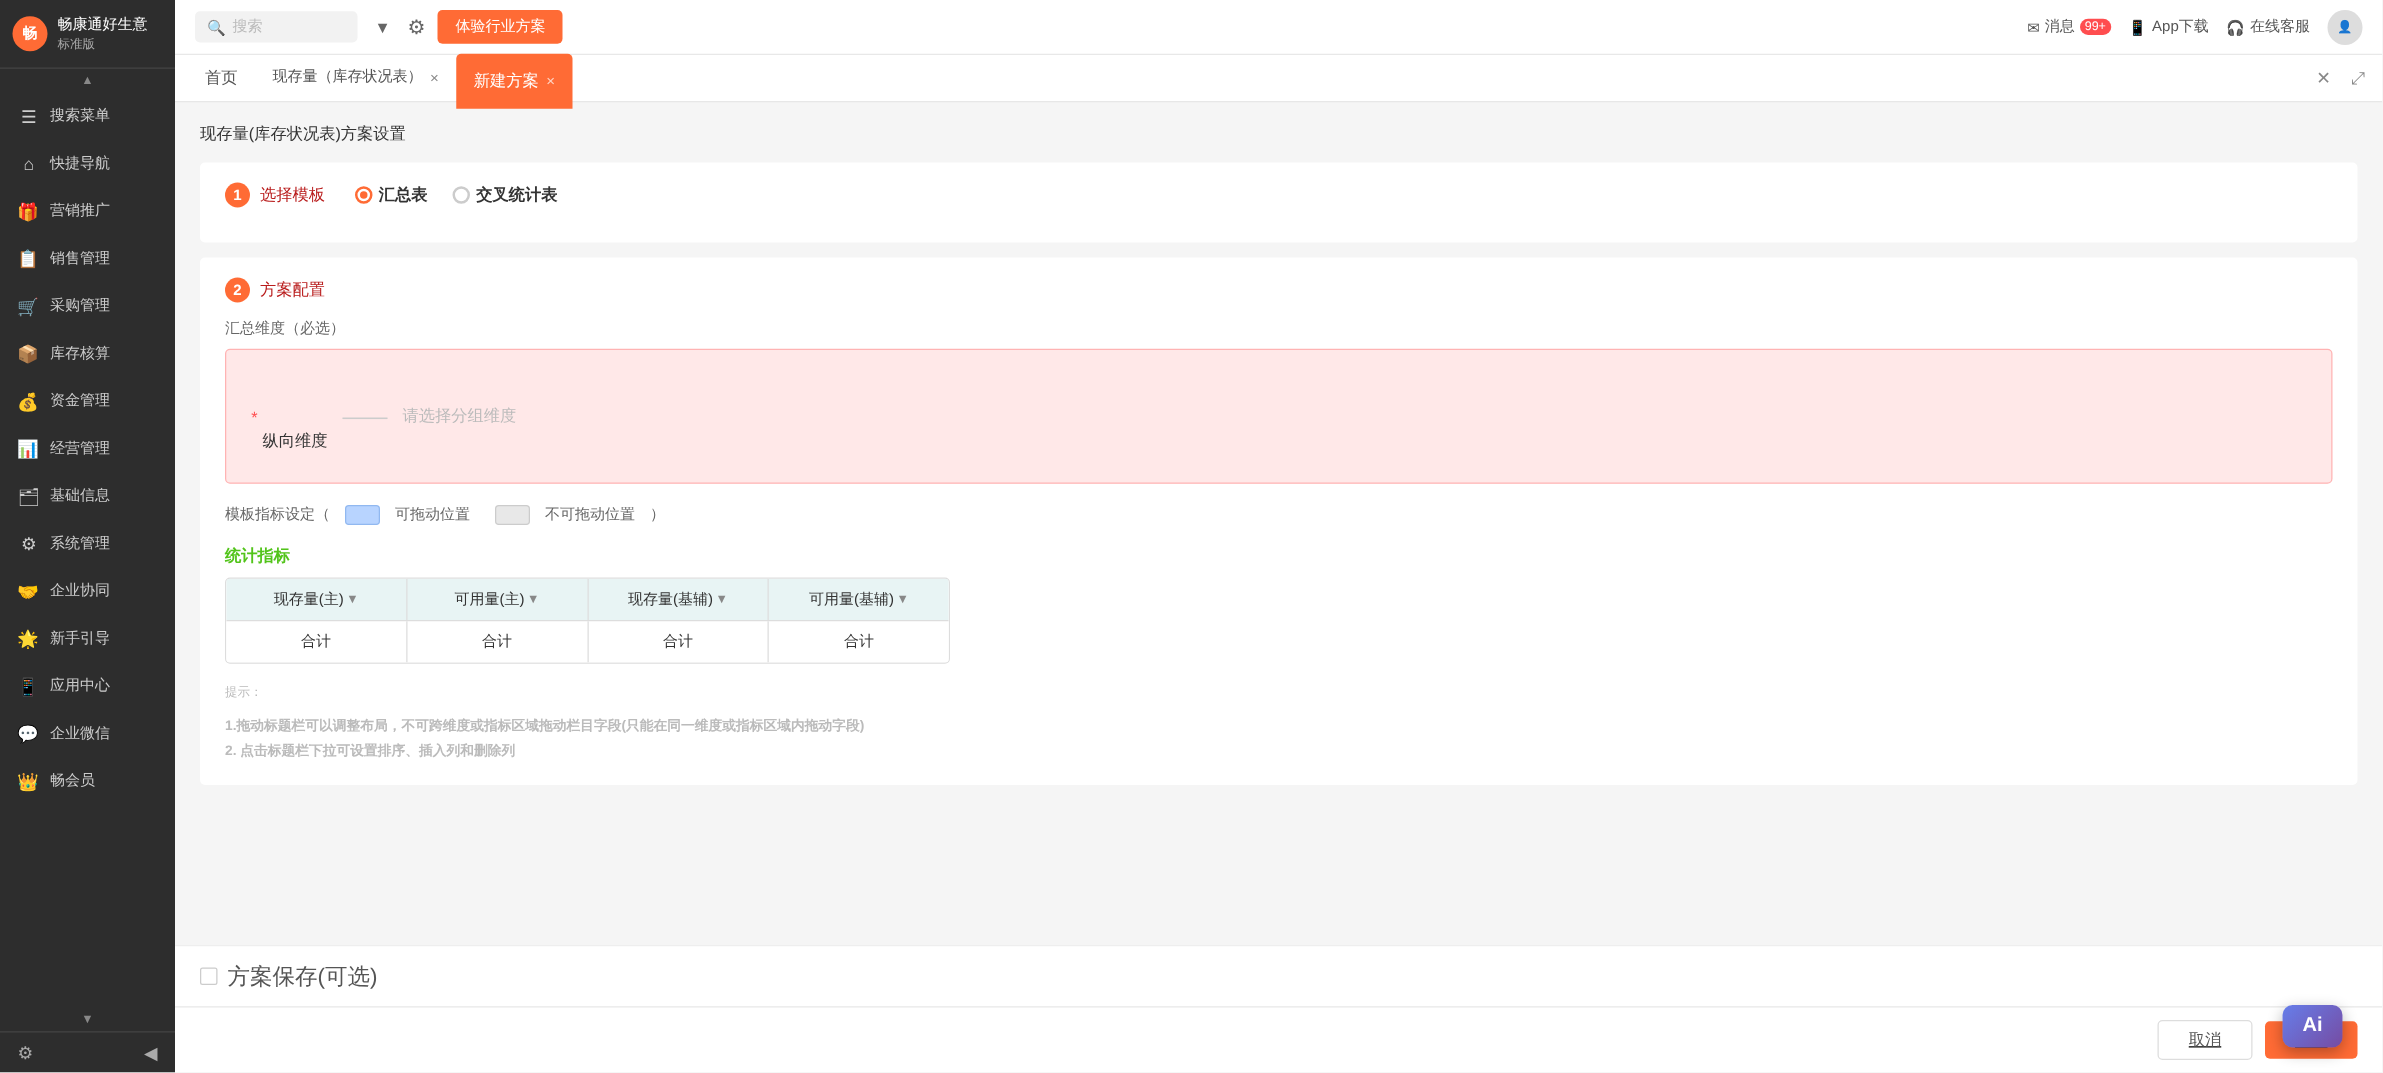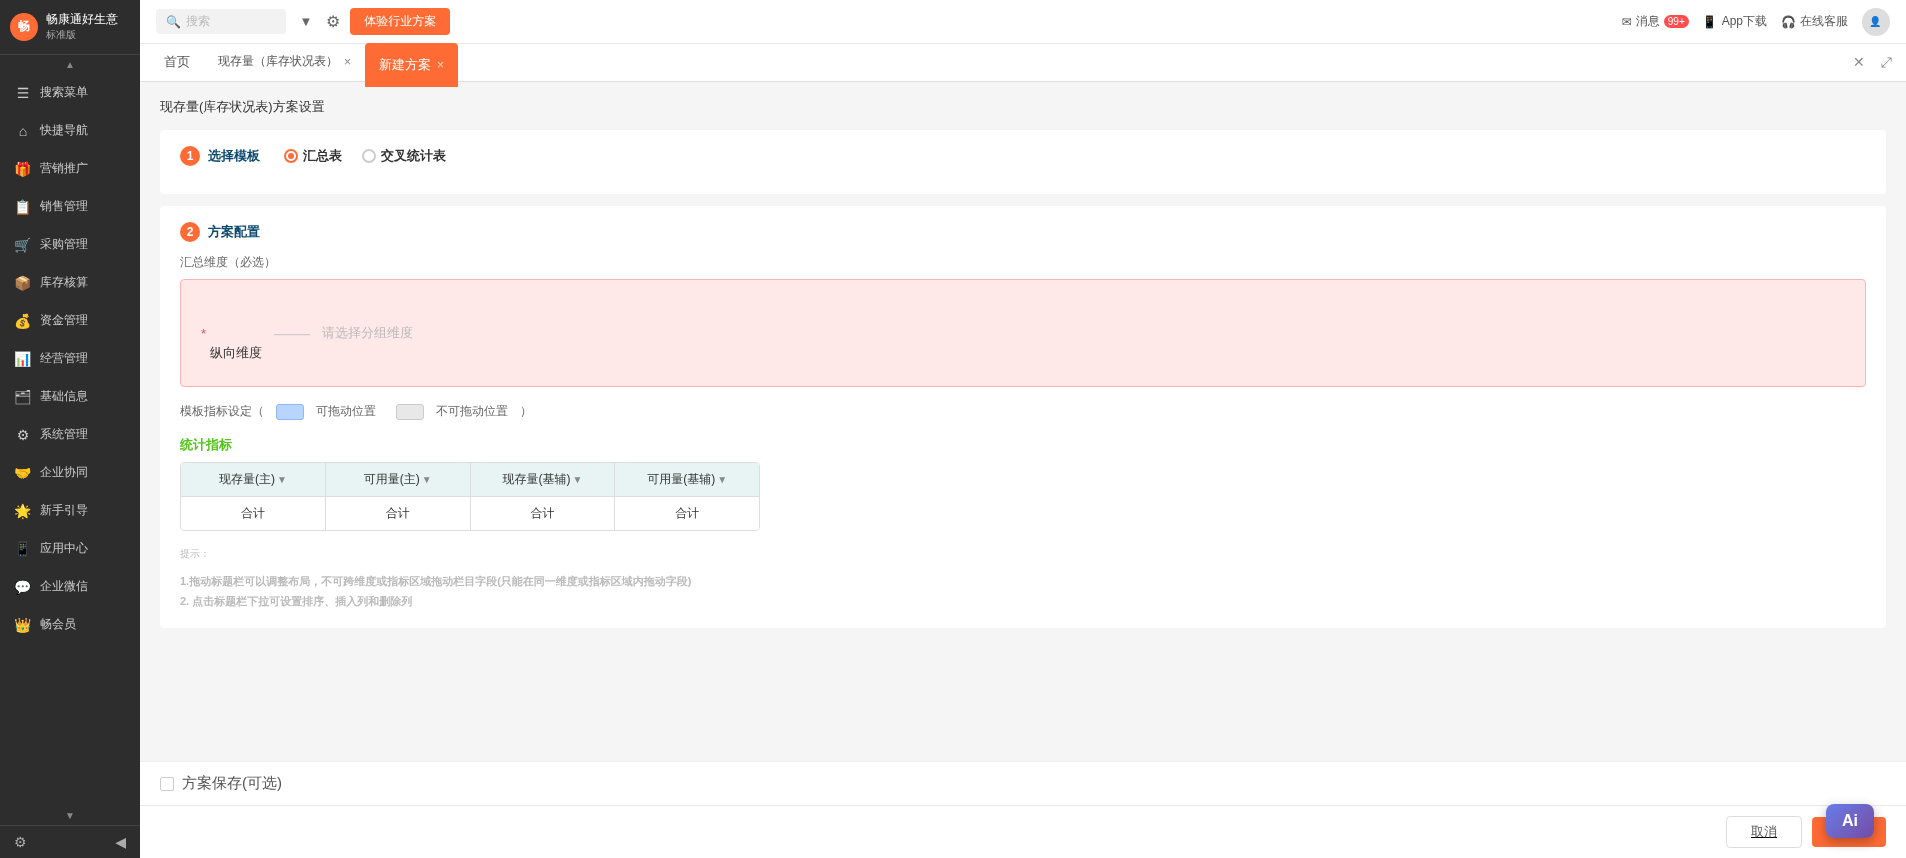--- a/index.html
+++ b/index.html
@@ -130,21 +130,21 @@
       background: #fff; border-radius: 4px; padding: 16px 20px; margin-bottom: 12px;
     }
 
     
     .step-header { display: flex; align-items: center; gap: 8px; margin-bottom: 12px; }
     .step-badge {
       width: 20px; height: 20px; background: #ff6b35; color: white;
       border-radius: 50%; display: flex; align-items: center; justify-content: center;
       font-size: 12px; font-weight: bold; flex-shrink: 0;
     }
-    .step-title { font-size: 13px; font-weight: bold; color: #0c4a6e; }
+    .step-title { font-size: 13px; font-weight: normal; color: #b91c1c; }
 
     
     .radio-group { display: flex; align-items: center; gap: 20px; }
     .radio-item { display: flex; align-items: center; gap: 5px; cursor: pointer; font-size: 13px; color: #333; font-weight: bold; }
     .radio-circle {
       width: 14px; height: 14px; border-radius: 50%; border: 2px solid #ccc;
       display: flex; align-items: center; justify-content: center;
     }
     .radio-circle.checked { border-color: #ff6b35; }
     .radio-circle.checked::after {
@@ -191,21 +191,21 @@
     .chevron-down { font-size: 10px; color: #888; }
 
     
     .tips-section { margin-top: 16px; }
     .tips-title { color: #bbb; font-size: 10px; margin-bottom: 12px; }
     .tips-item { color: #bbb; font-size: 11px; margin-bottom: 3px; line-height: 1.5; font-weight: bold; }
 
     
     .save-row {
       background: #fff; padding: 12px 20px; border-top: 1px solid #eee;
-      display: flex; align-items: center; gap: 8px; font-size: 15px; color: #555;
+      display: flex; align-items: center; gap: 8px; font-size: 18px; color: #555;
       flex-shrink: 0;
     }
     .checkbox-box {
       width: 14px; height: 14px; border: 1px solid #ccc; border-radius: 2px;
       display: inline-block; cursor: pointer;
     }
 
     
     .footer-bar {
       background: #fff; border-top: 1px solid #e8e8e8;

